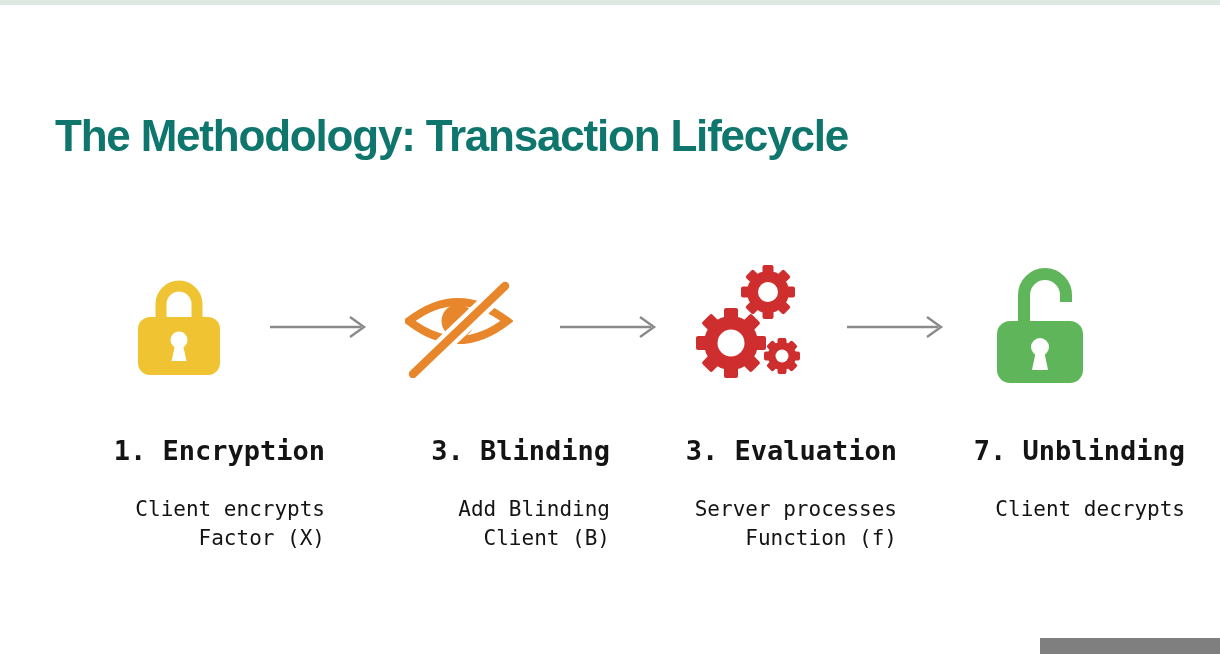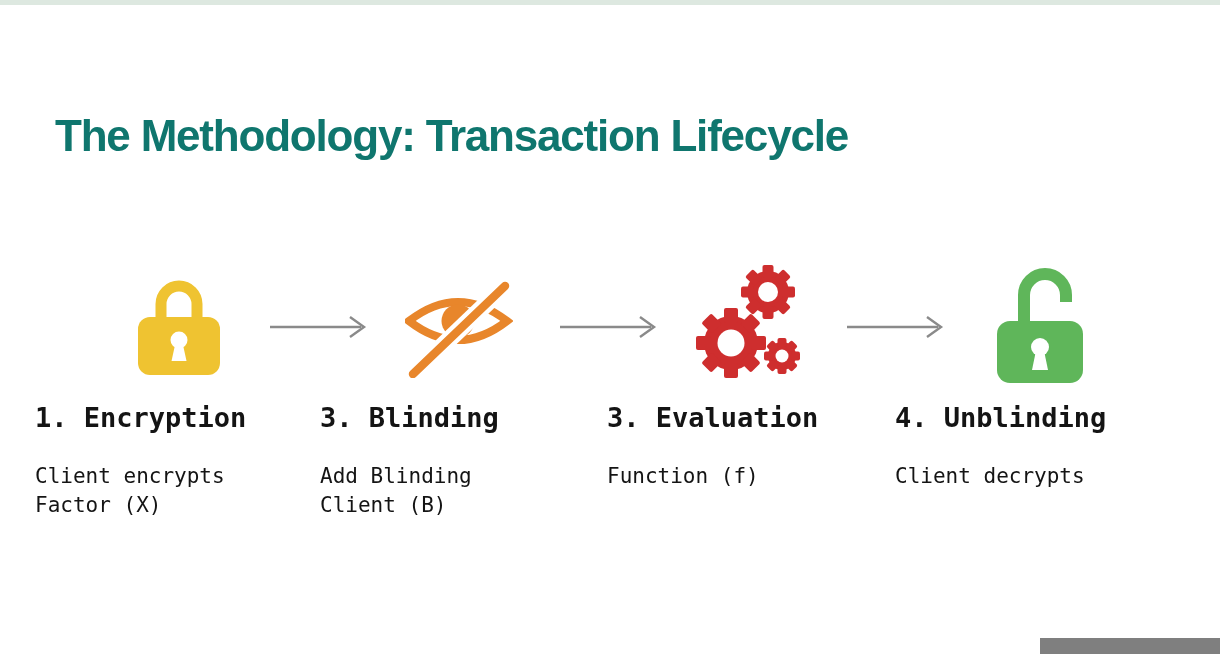--- a/index.html
+++ b/index.html
@@ -18,23 +18,23 @@
   .slide-title {
     position: absolute; left: 55px; top: 82px;
     font-size: 44px; font-weight: 700;
     letter-spacing: -1.2px;
     color: #0f766e;
     white-space: nowrap;
   }
   .icon-svg { position: absolute; display: block; }
   .arrow-svg { position: absolute; display: block; }
   .step-col {
-    position: absolute; top: 400px;
+    position: absolute; top: 433px;
     width: 290px;
-    text-align: left;
+    text-align: right;
     color: #141414;
     font-family: "DejaVu Sans Mono", "Liberation Mono", monospace;
   }
   .step-label {
     font-size: 27px; font-weight: 700; line-height: 36px;
     white-space: nowrap;
   }
   .step-desc {
     margin-top: 26px;
     font-size: 21px; line-height: 29px;
@@ -143,24 +143,25 @@
   <div class="step-label">3. Blinding</div>
   <div class="step-desc">
     <div>Add Blinding</div>
     <div>Client (B)</div>
   </div>
 </div>
 
 <div class="step-col" style="left:607px;">
   <div class="step-label">3. Evaluation</div>
   <div class="step-desc">
+    <div>Server processes</div>
     <div>Function (f)</div>
   </div>
 </div>
 
 <div class="step-col" style="left:895px;">
-  <div class="step-label">4. Unblinding</div>
+  <div class="step-label">7. Unblinding</div>
   <div class="step-desc">
     <div>Client decrypts</div>
   </div>
 </div>
 
 <div class="bottom-right-bar" style="background: rgb(127, 127, 127);"></div>
 
 </body></html>

